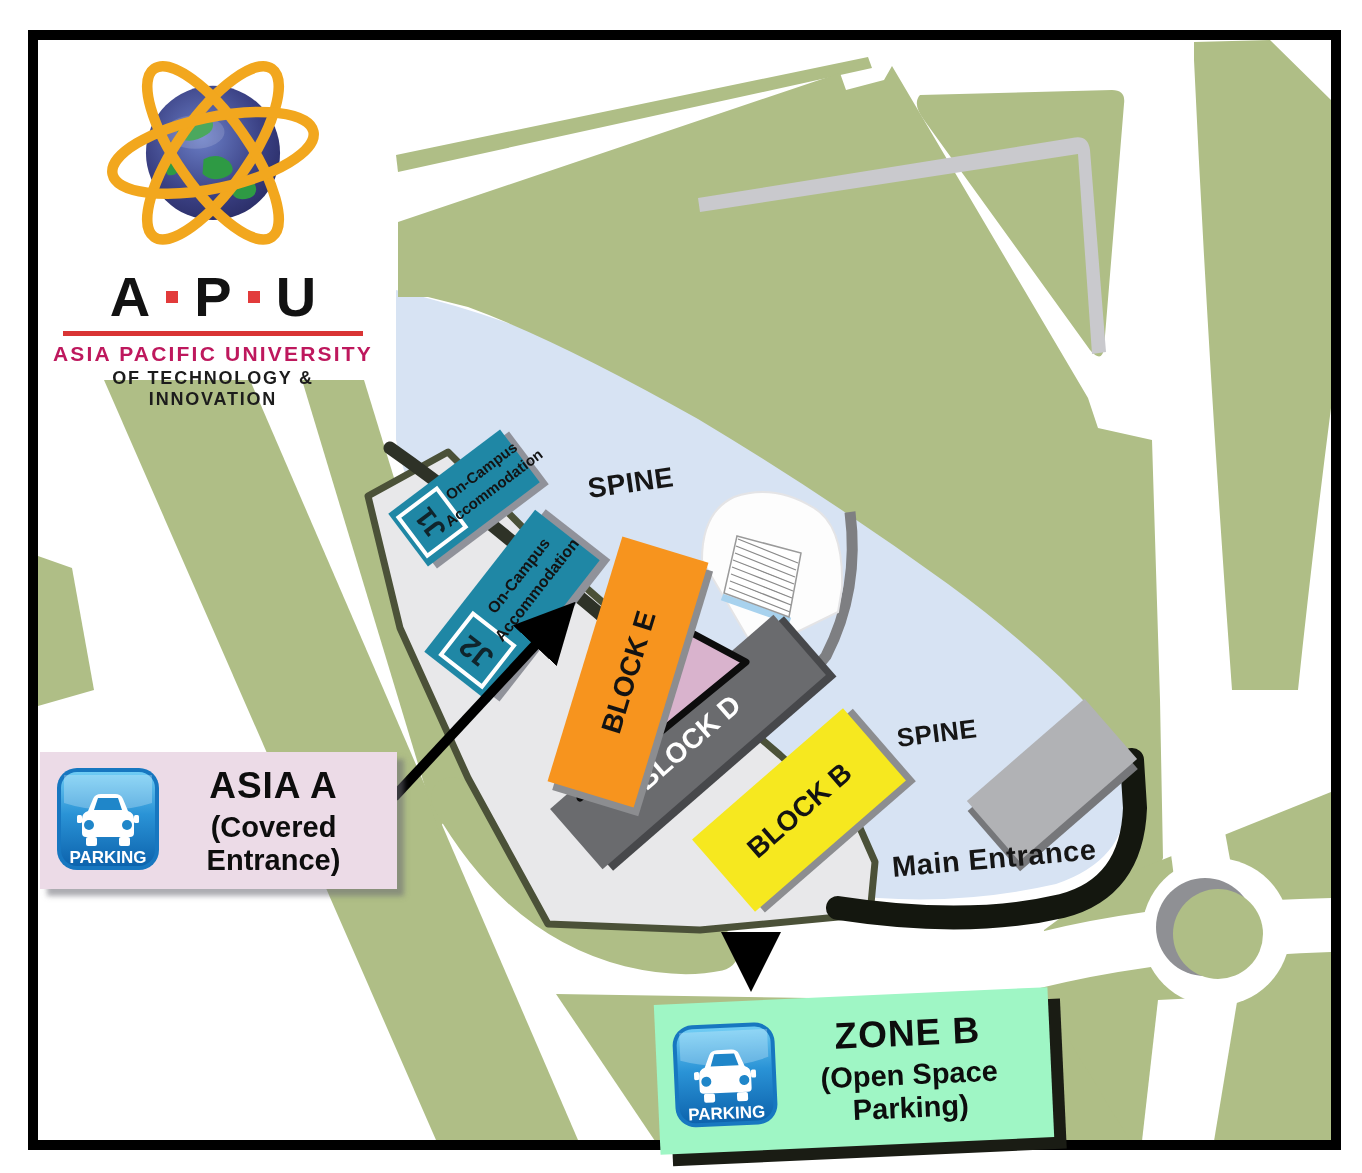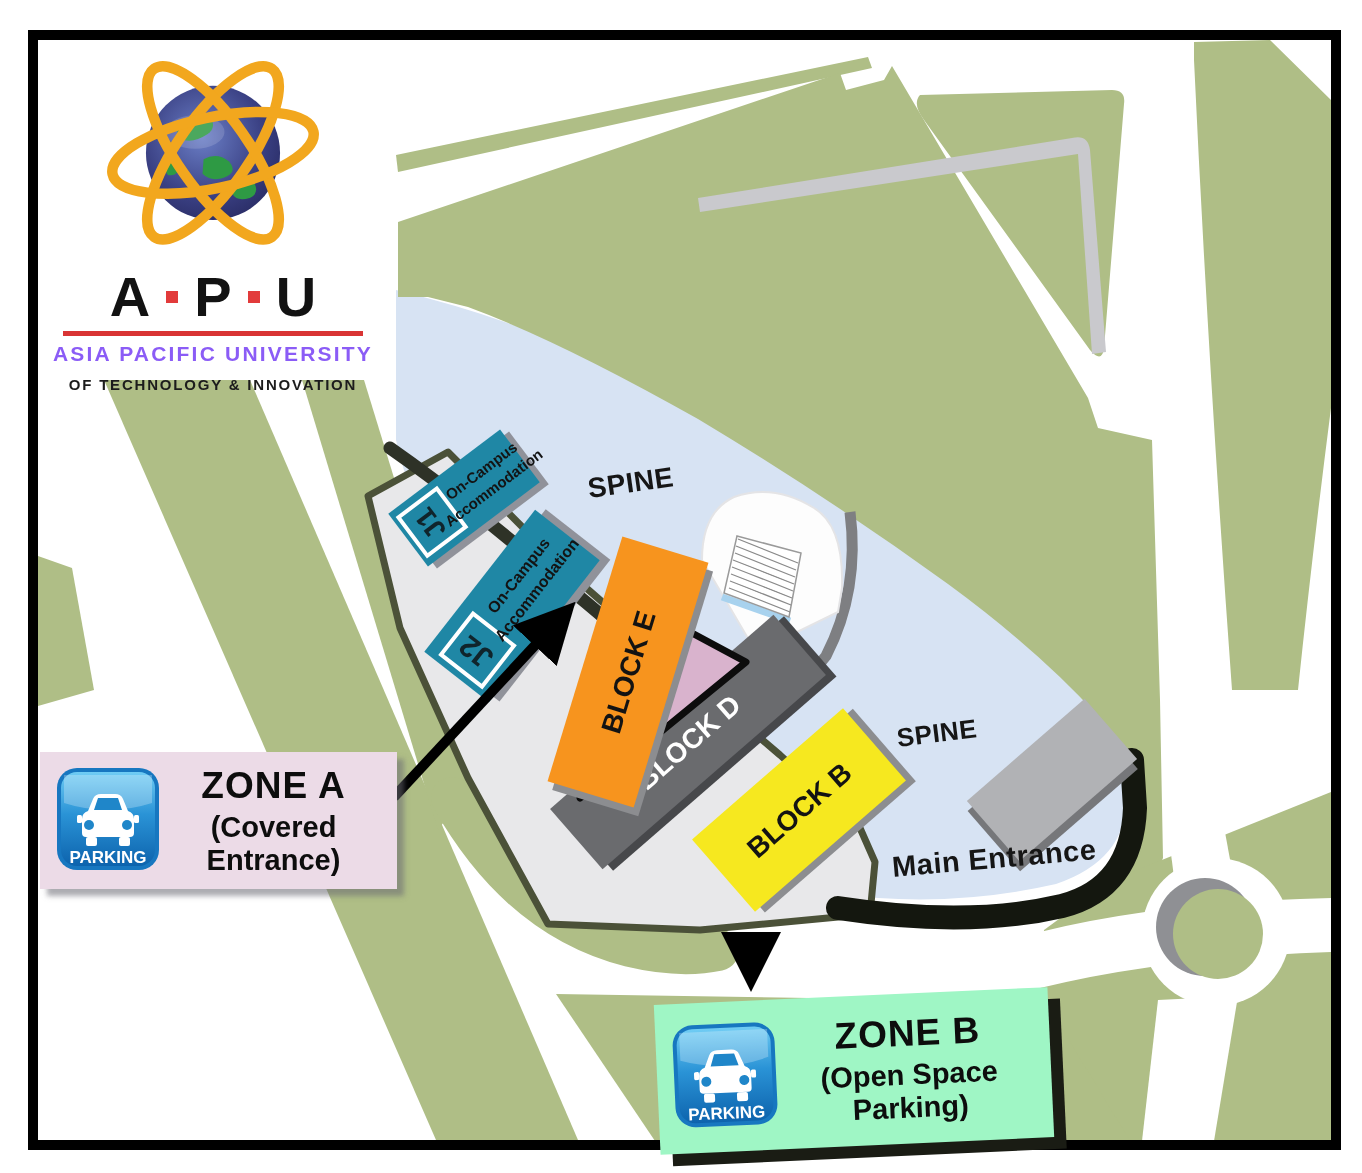--- a/index.html
+++ b/index.html
@@ -15,22 +15,22 @@
   .spine   { fill:#d7e3f3; }
   .campus  { fill:#e8e8ea; stroke:#4b5138; stroke-width:7; stroke-linejoin:round; }
   .maplabel{ font-weight:bold; fill:#161616; letter-spacing:0.5px; }
 
   
   #logo { position:absolute; left:48px; top:48px; width:330px; text-align:center; }
   #logo .letters { display:flex; justify-content:center; align-items:center; gap:16px; margin-top:2px; }
   #logo .letters span.ltr { font-size:56px; font-weight:bold; color:#121212; line-height:1; }
   #logo .dot { width:12px; height:12px; background:#e23b3b; display:inline-block; }
   #logo .rule { width:300px; height:5px; background:#d93434; margin:6px auto 6px auto; }
-  #logo .uni1 { font-size:21px; font-weight:bold; letter-spacing:2.2px; color:#8b5cf6; }
-  #logo .uni2 { font-size:15px; font-weight:bold; letter-spacing:1.8px; color:#1c1c1c; margin-top:10px; }
+  #logo .uni1 { font-size:21px; font-weight:bold; letter-spacing:2.2px; color:#be185d; }
+  #logo .uni2 { font-size:18px; font-weight:bold; letter-spacing:1.8px; color:#1c1c1c; margin-top:2px; }
 
   
   .zone-card { position:absolute; display:flex; align-items:center; }
   #zone-a {
     left:40px; top:752px; width:357px; height:137px;
     background:#ecdbe7; box-shadow:7px 7px 5px rgba(105,105,115,0.55);
   }
   #zone-b {
     left:657px; top:996px; width:394px; height:150px;
     background:#9ff6c5; transform:rotate(-2.6deg);
@@ -218,21 +218,21 @@
           <rect x="21" y="48" width="5" height="8" rx="1.5" fill="#fff"></rect>
           <rect x="78" y="48" width="5" height="8" rx="1.5" fill="#fff"></rect>
           <path d="M38,43 L42,31 L62,31 L66,43 Z" fill="#1f86c9"></path>
           <circle cx="33" cy="58" r="5" fill="#1f86c9"></circle>
           <circle cx="71" cy="58" r="5" fill="#1f86c9"></circle>
         </g>
         <text x="52" y="96" text-anchor="middle" font-size="17" font-weight="bold" fill="#fff">PARKING</text>
       </svg>
     </div>
     <div class="txt">
-      <div class="zone-title">ZONE A</div>
+      <div class="zone-title">ASIA A</div>
       <div class="zone-subtitle">(Covered Entrance)</div>
     </div>
   </div>
 
   <div id="zone-b" class="zone-card">
     <div class="icon-wrap">
       <svg width="104" height="104" viewBox="0 0 104 104">
         <rect x="1" y="1" width="102" height="102" rx="20" fill="#1777c0"></rect>
         <rect x="5" y="5" width="94" height="94" rx="16" fill="url(#pkg)"></rect>
         <path d="M8,8 h88 v28 q-44,14 -88,0 Z" fill="rgba(255,255,255,0.25)"></path>

